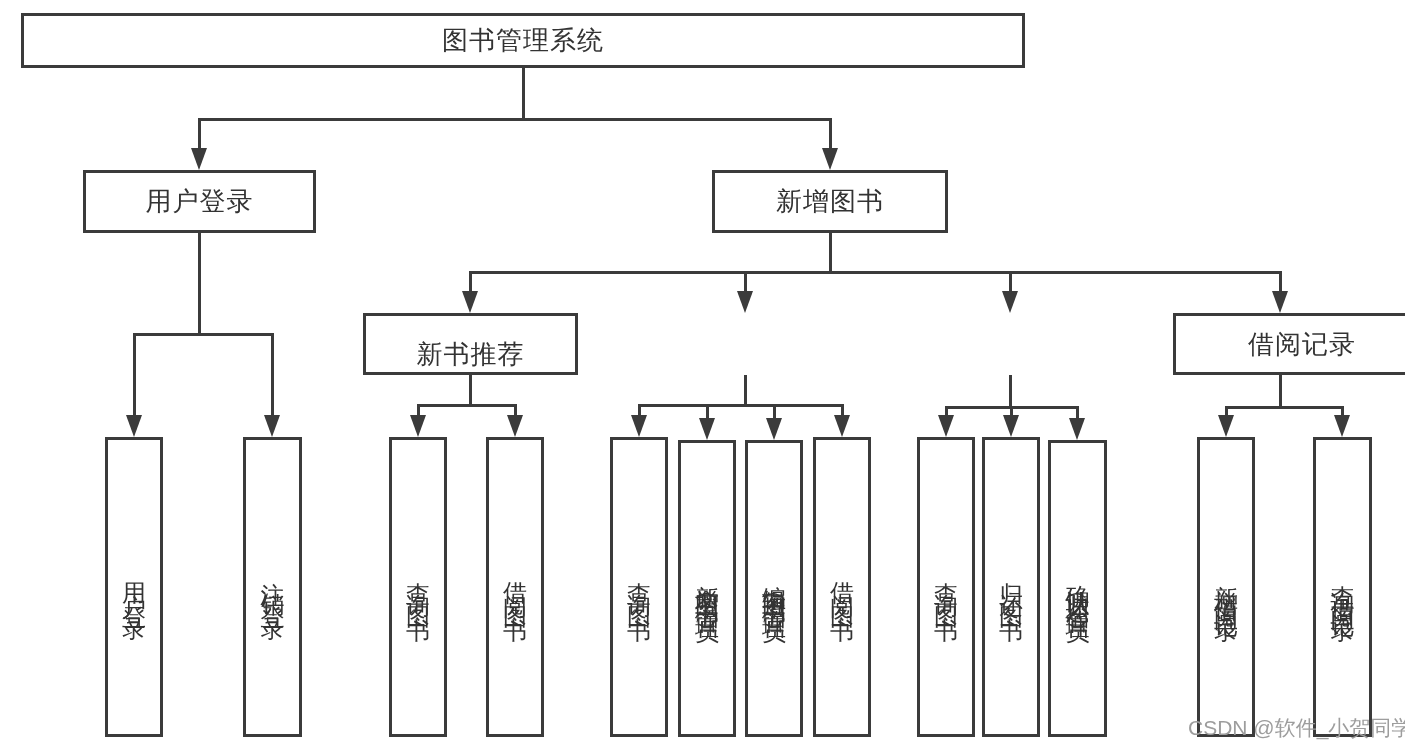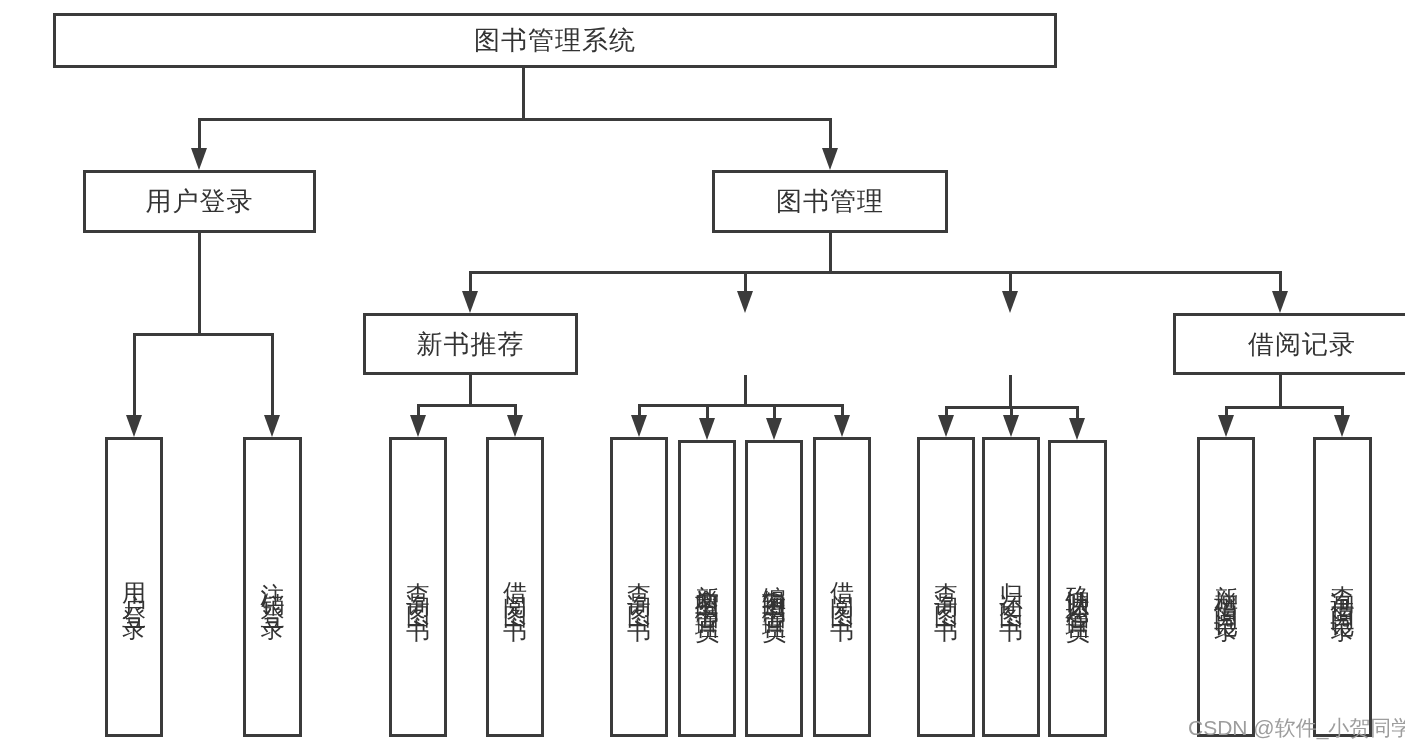--- a/index.html
+++ b/index.html
@@ -37,32 +37,32 @@
   .watermark{
     position:absolute;left:1188px;top:714px;z-index:10;
     font-size:21px;color:var(--wm);white-space:nowrap;
   }
 </style>
 </head>
 <body>
 
 <div class="stage">
 
-  <div class="box" style="left:21px;top:13px;width:1004px;height:55px;margin-left:32px;">
+  <div class="box" style="left:21px;top:13px;width:1004px;height:55px;">
     <span class="hlabel root-label">图书管理系统</span>
   </div>
 
   <div class="box" style="left:83px;top:170px;width:233px;height:63px;">
     <span class="hlabel">用户登录</span>
   </div>
   <div class="box" style="left:712px;top:170px;width:236px;height:63px;">
-    <span class="hlabel">图书管理</span>
+    <span class="hlabel">新增图书</span>
   </div>
 
-  <div class="box" style="left:363px;top:313px;width:215px;height:62px;">
+  <div class="box" style="left:363px;top:313px;width:215px;height:62px;align-items:flex-end;">
     <span class="hlabel">新书推荐</span>
   </div>
   <div class="box" style="left:1173px;top:313px;width:258px;height:62px;">
     <span class="hlabel">借阅记录</span>
   </div>
 
   <div class="box" style="left:105px;top:437px;width:58px;height:300px;">
     <span class="vtext ls4">用户登录</span>
   </div>
   <div class="box" style="left:243px;top:437px;width:59px;height:300px;">

